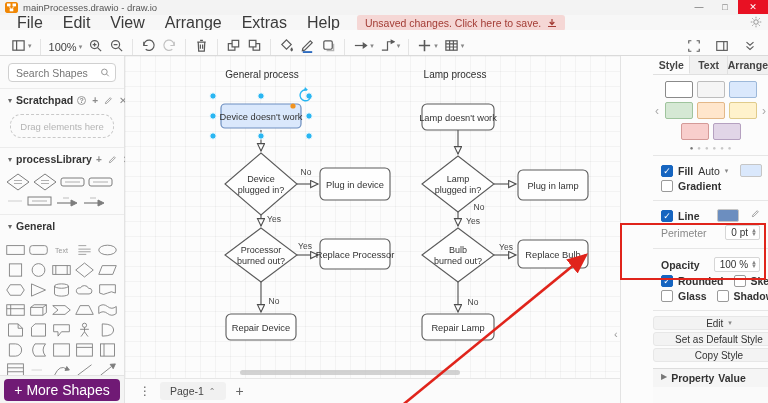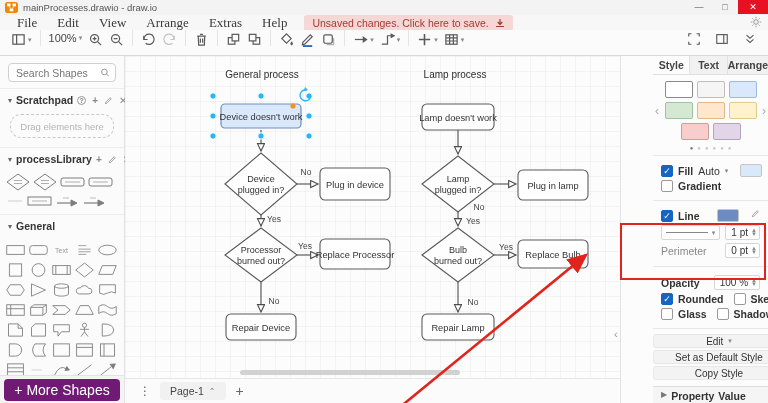--- a/index.html
+++ b/index.html
@@ -6,25 +6,25 @@
   *{box-sizing:border-box;font-family:"Liberation Sans","DejaVu Sans",sans-serif;}
   .app{position:relative;width:768px;height:403px;background:#f7f7f7;overflow:hidden;font-size:12px;color:#333;}
   svg{display:block;}
   
   .titlebar{position:absolute;left:0;top:0;width:768px;height:15px;background:#f3f3f3;display:flex;align-items:center;padding-left:5px;gap:5px;}
   .titlebar .wtitle{font-size:9.5px;color:#555;}
   .wincontrols{position:absolute;right:0;top:0;height:14px;display:flex;align-items:center;}
   .wc{width:26px;height:14px;display:flex;align-items:center;justify-content:center;font-size:9px;color:#666;}
   .wc.close{background:#e81123;color:#fff;width:30px;}
   .menubar{position:absolute;left:0;top:15px;width:768px;height:15px;display:flex;align-items:center;padding-left:8px;gap:2px;}
-  .menuitem{padding:1px 9px;font-size:13px;color:#3a3a3a;cursor:default;font-family:Liberation Serif, serif;}
+  .menuitem{padding:1px 9px;font-size:16px;color:#3a3a3a;cursor:default;}
   .banner{margin-left:6px;background:#f5d7d5;color:#a33c35;font-size:10.5px;padding:2px 8px;border-radius:3px;display:flex;align-items:center;gap:6px;}
   .theme-toggle{position:absolute;right:6px;top:16px;}
   
-  .toolbar{position:absolute;left:0;top:30px;width:768px;height:26px;background:#fbfbfb;border-bottom:1px solid #dadada;display:flex;align-items:flex-start;padding:0 8px;}
+  .toolbar{position:absolute;left:0;top:30px;width:768px;height:26px;background:#fbfbfb;border-bottom:1px solid #dadada;display:flex;align-items:flex-end;padding:0 8px;}
   .tbtn{display:flex;align-items:center;gap:2px;padding:2px 3px;border-radius:2px;color:#555;}
   .tbtn svg{stroke:#5a5a5a;fill:none;stroke-width:1.3;}
   .tbtn.disabled svg{stroke:#c2c2c2;}
   .caret{font-size:7px;color:#888;}
   .tsep{width:1px;height:16px;background:#e4e4e4;margin:0 5px;}
   .zoomlabel{font-size:11px;color:#444;}
   .tb-right{margin-left:auto;display:flex;gap:8px;align-items:center;}
   
   .sidebar{position:absolute;left:0;top:56px;width:125px;height:319px;background:#fbfbfb;border-right:1px solid #e3e3e3;font-size:11px;}
   .search{margin:7px 8px 6px 8px;height:19px;border:1px solid #d0d0d0;border-radius:4px;background:#fff;display:flex;align-items:center;padding:0 5px;}
@@ -688,30 +688,20 @@
         <span class="cb checked">✓</span>
         <span class="lbl">Line</span>
         <span class="right">
           <span class="colorchip" style="background:#6c8ebf;"></span>
           <svg width="9" height="9" viewBox="0 0 16 16">
               <path d="M3 11 L11 3 L13 5 L5 13 L2.5 13.5 Z" fill="none" stroke="#8a8a8a" stroke-width="1.4"></path>
             </svg>
         </span>
       </div>
       <div class="row">
-        <span class="linestyle">
-            <span class="line"></span>
-            <span class="caret">▾</span>
-          </span>
-        <span class="stepper">
-            <span>1 pt</span>
-            <span class="spin">▲<br>▼</span>
-          </span>
-      </div>
-      <div class="row">
         <span class="lbl dim">Perimeter</span>
         <span class="right">
             <span class="stepper">
               <span>0 pt</span>
               <span class="spin">▲<br>▼</span>
             </span>
           </span>
       </div>
     </div>
 

